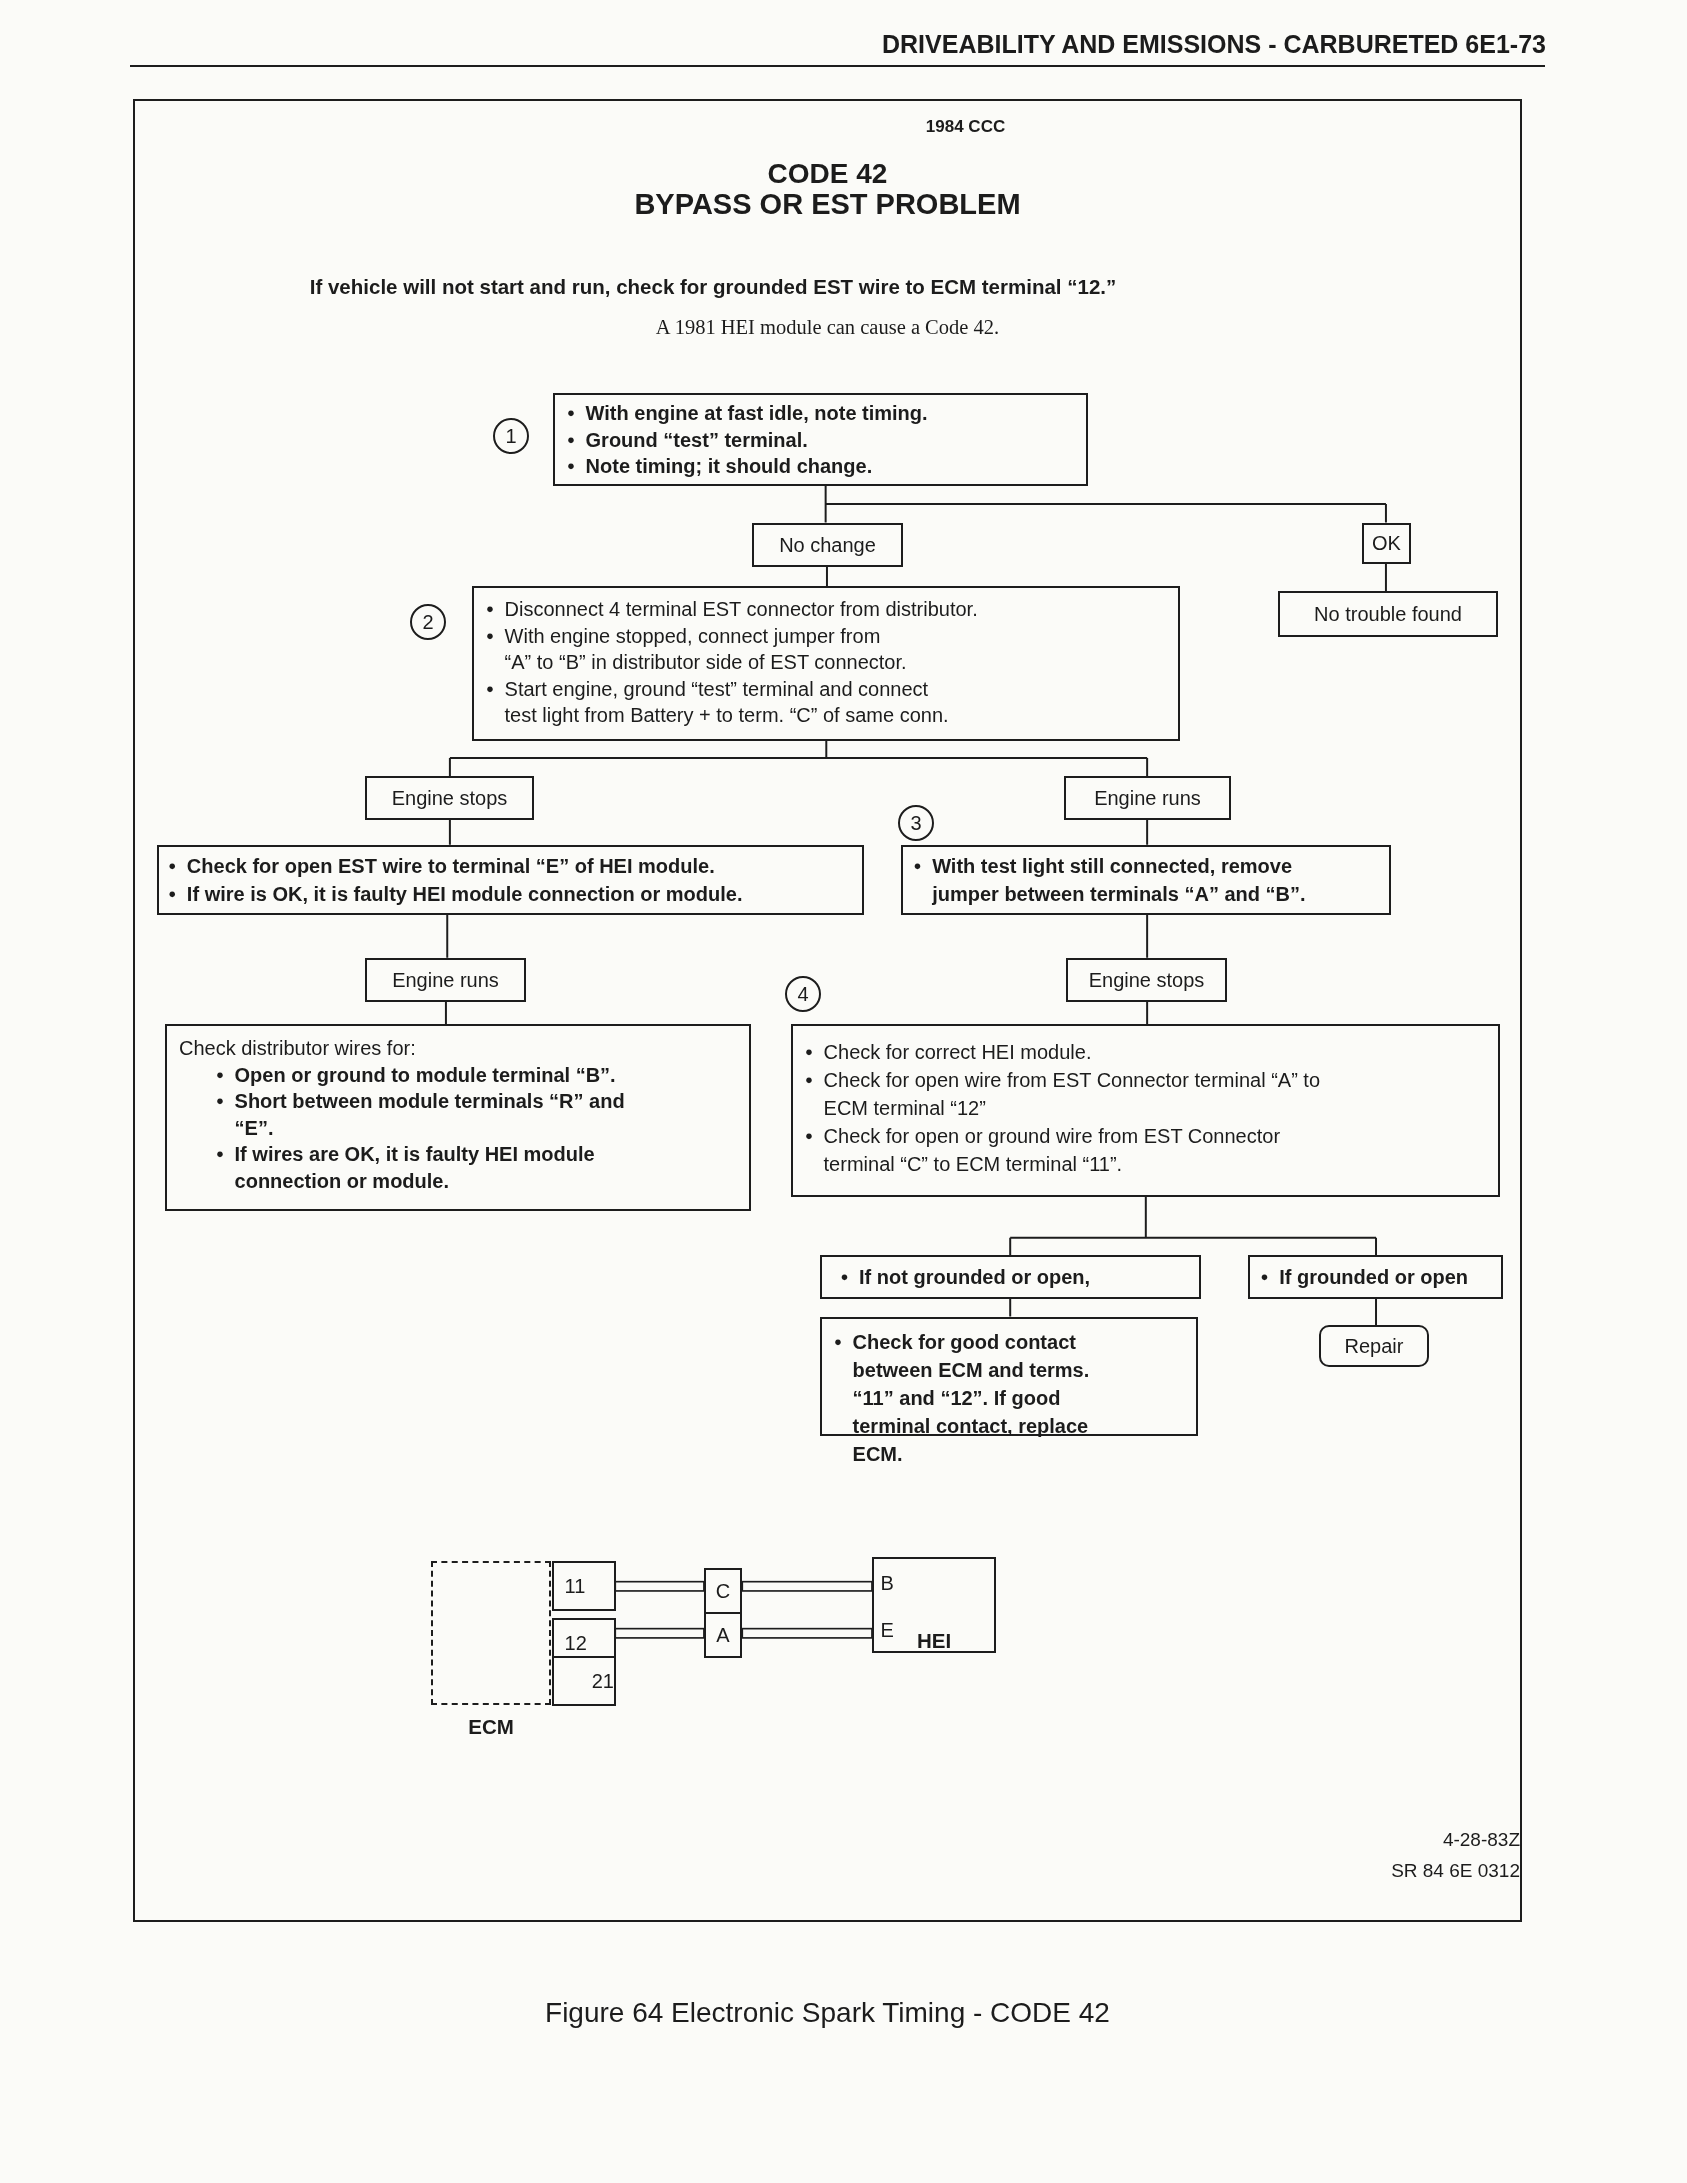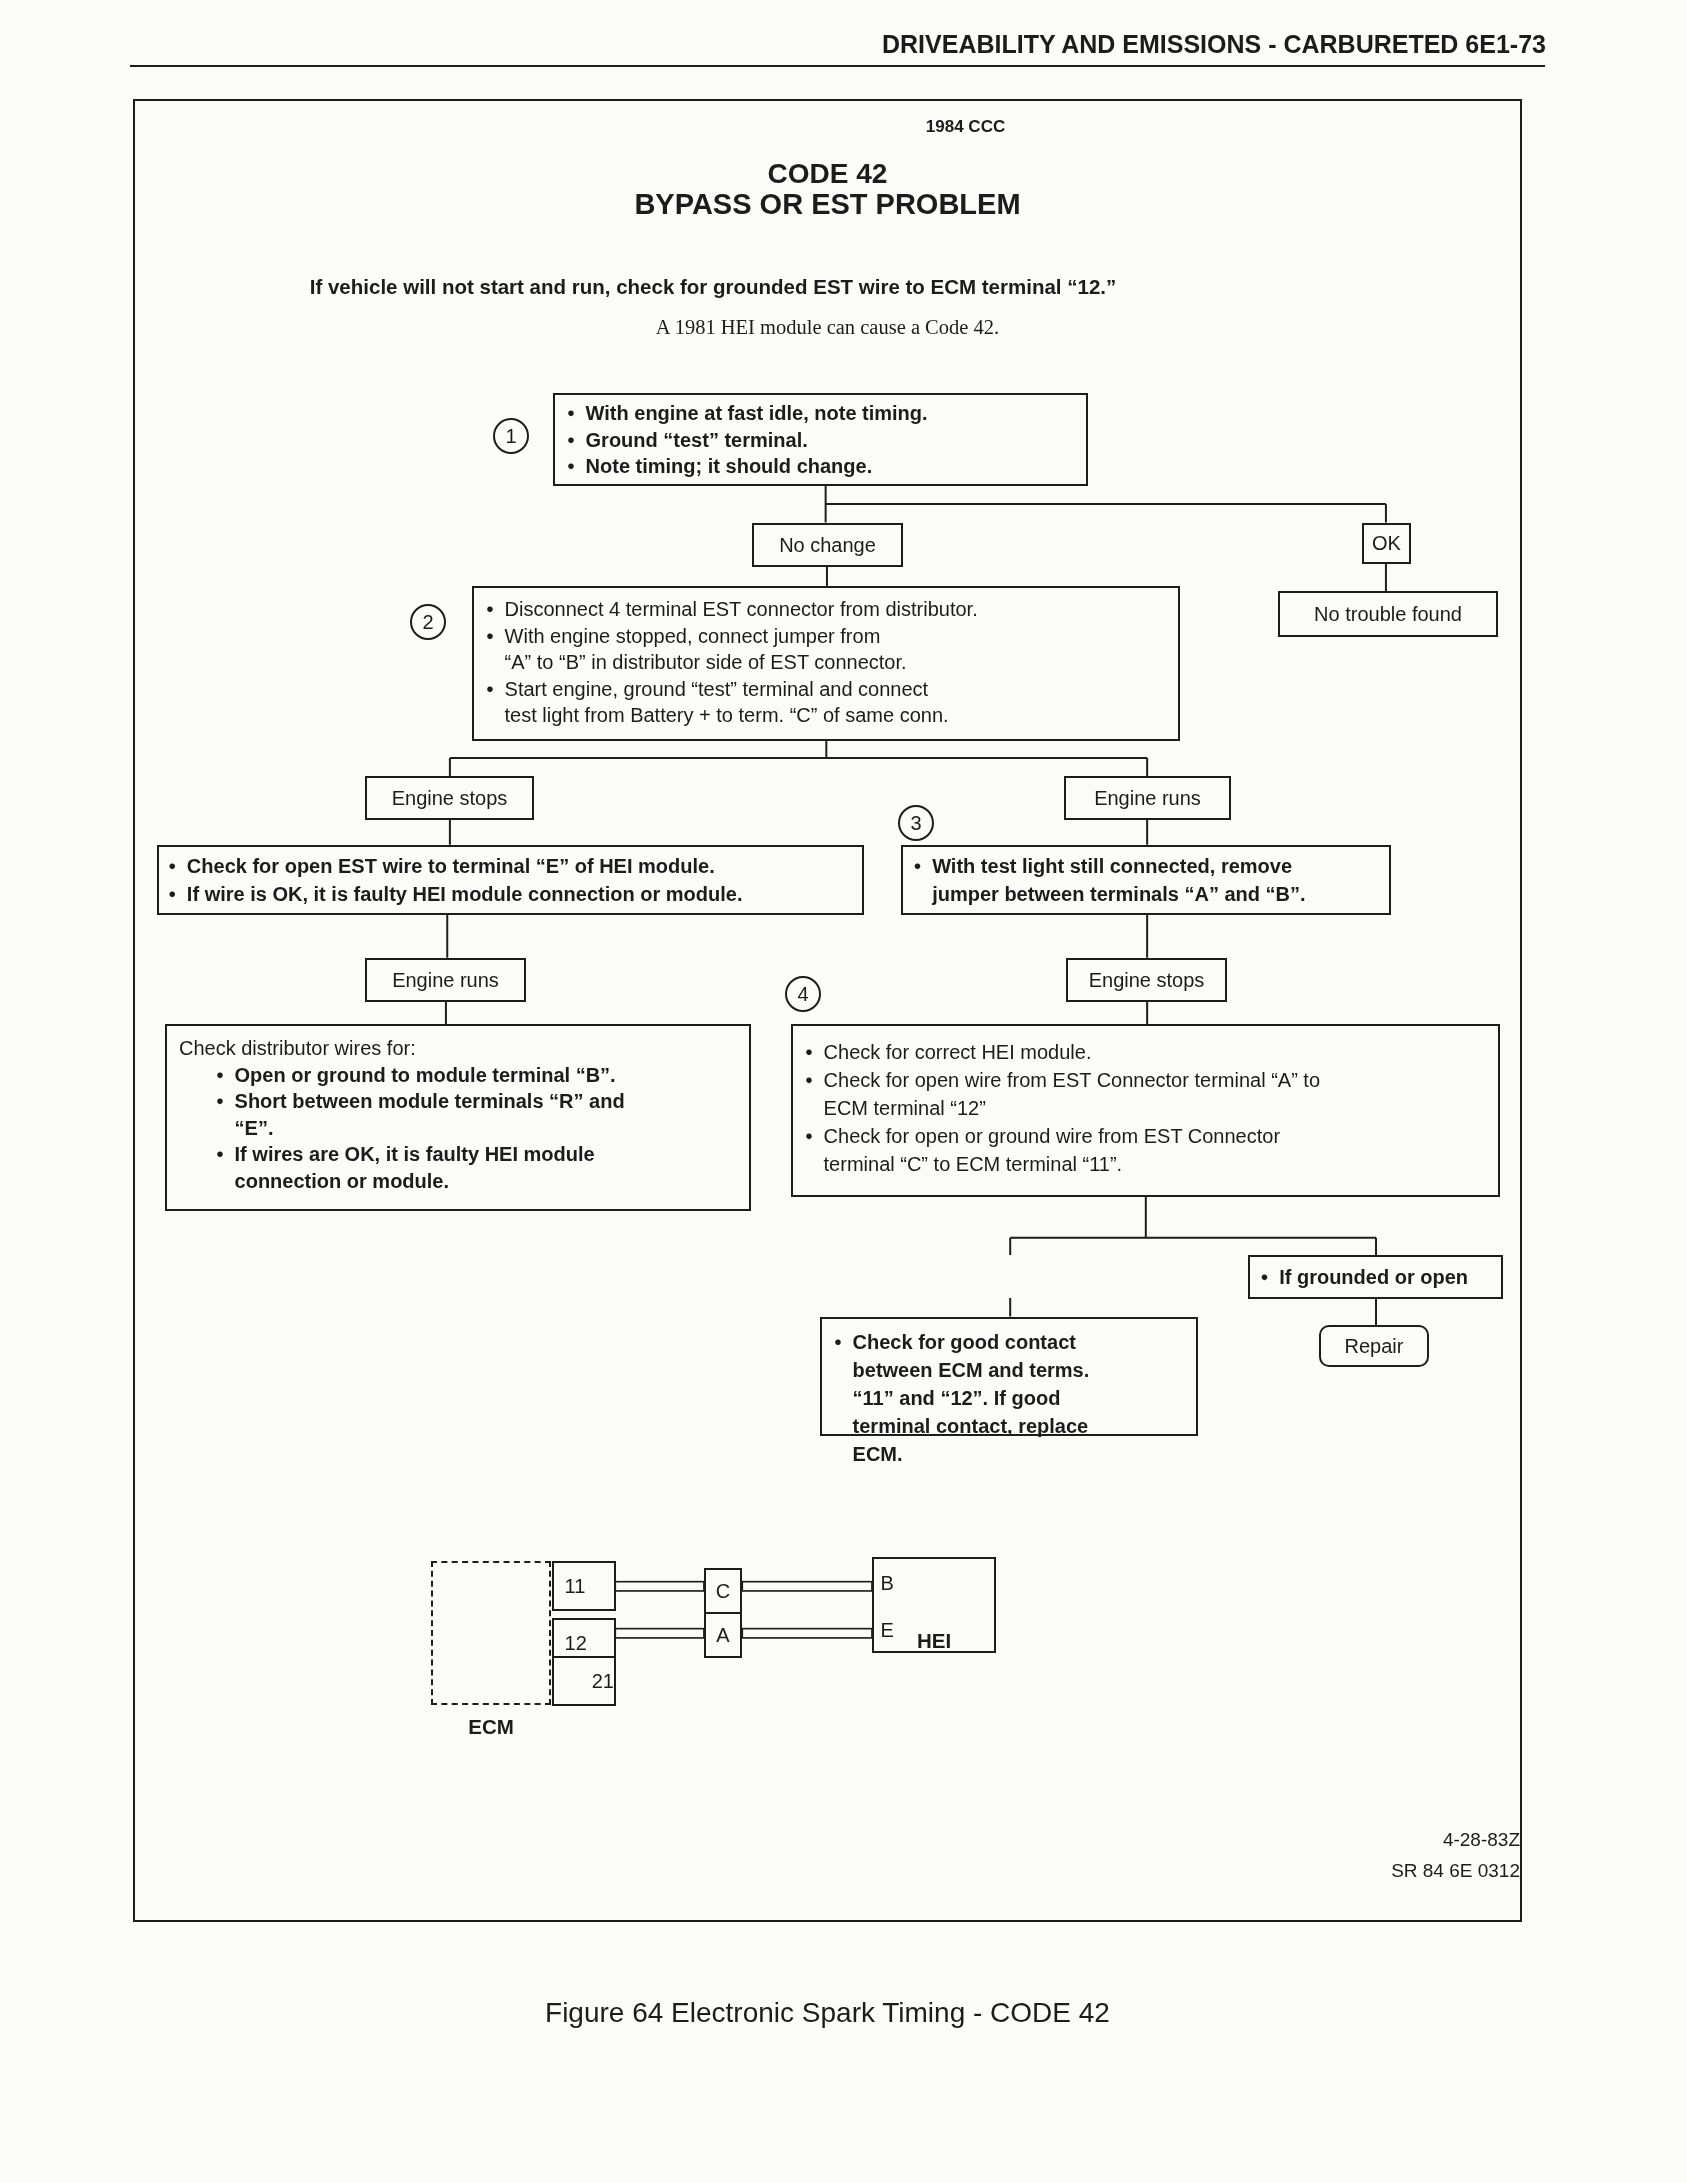--- a/index.html
+++ b/index.html
@@ -205,20 +205,27 @@
     </span>
       </div>
     <div class="blt">
         <span class="txt">
       <span class="ln">Check for open or ground wire from EST Connector</span>
       <span class="ln">terminal “C” to ECM terminal “11”.</span>
     </span>
       </div>
   </div>
 
+  <div class="bx bold" style="left:820px;top:1255px;width:381px;height:44px;display:flex;align-items:center;padding-left:18.5px;">
+    <div class="blt">
+        <span class="txt">
+          <span class="ln">If not grounded or open,</span>
+        </span>
+      </div>
+  </div>
   <div class="bx bold" style="left:1248px;top:1255px;width:255px;height:44px;display:flex;align-items:center;padding-left:10.6px;">
     <div class="blt">
         <span class="txt">
           <span class="ln">If grounded or open</span>
         </span>
       </div>
   </div>
 
   <div class="bx bold" style="left:820px;top:1317px;width:378px;height:119px;padding:9.3px 12px;line-height:28px;">
     <div class="blt">

